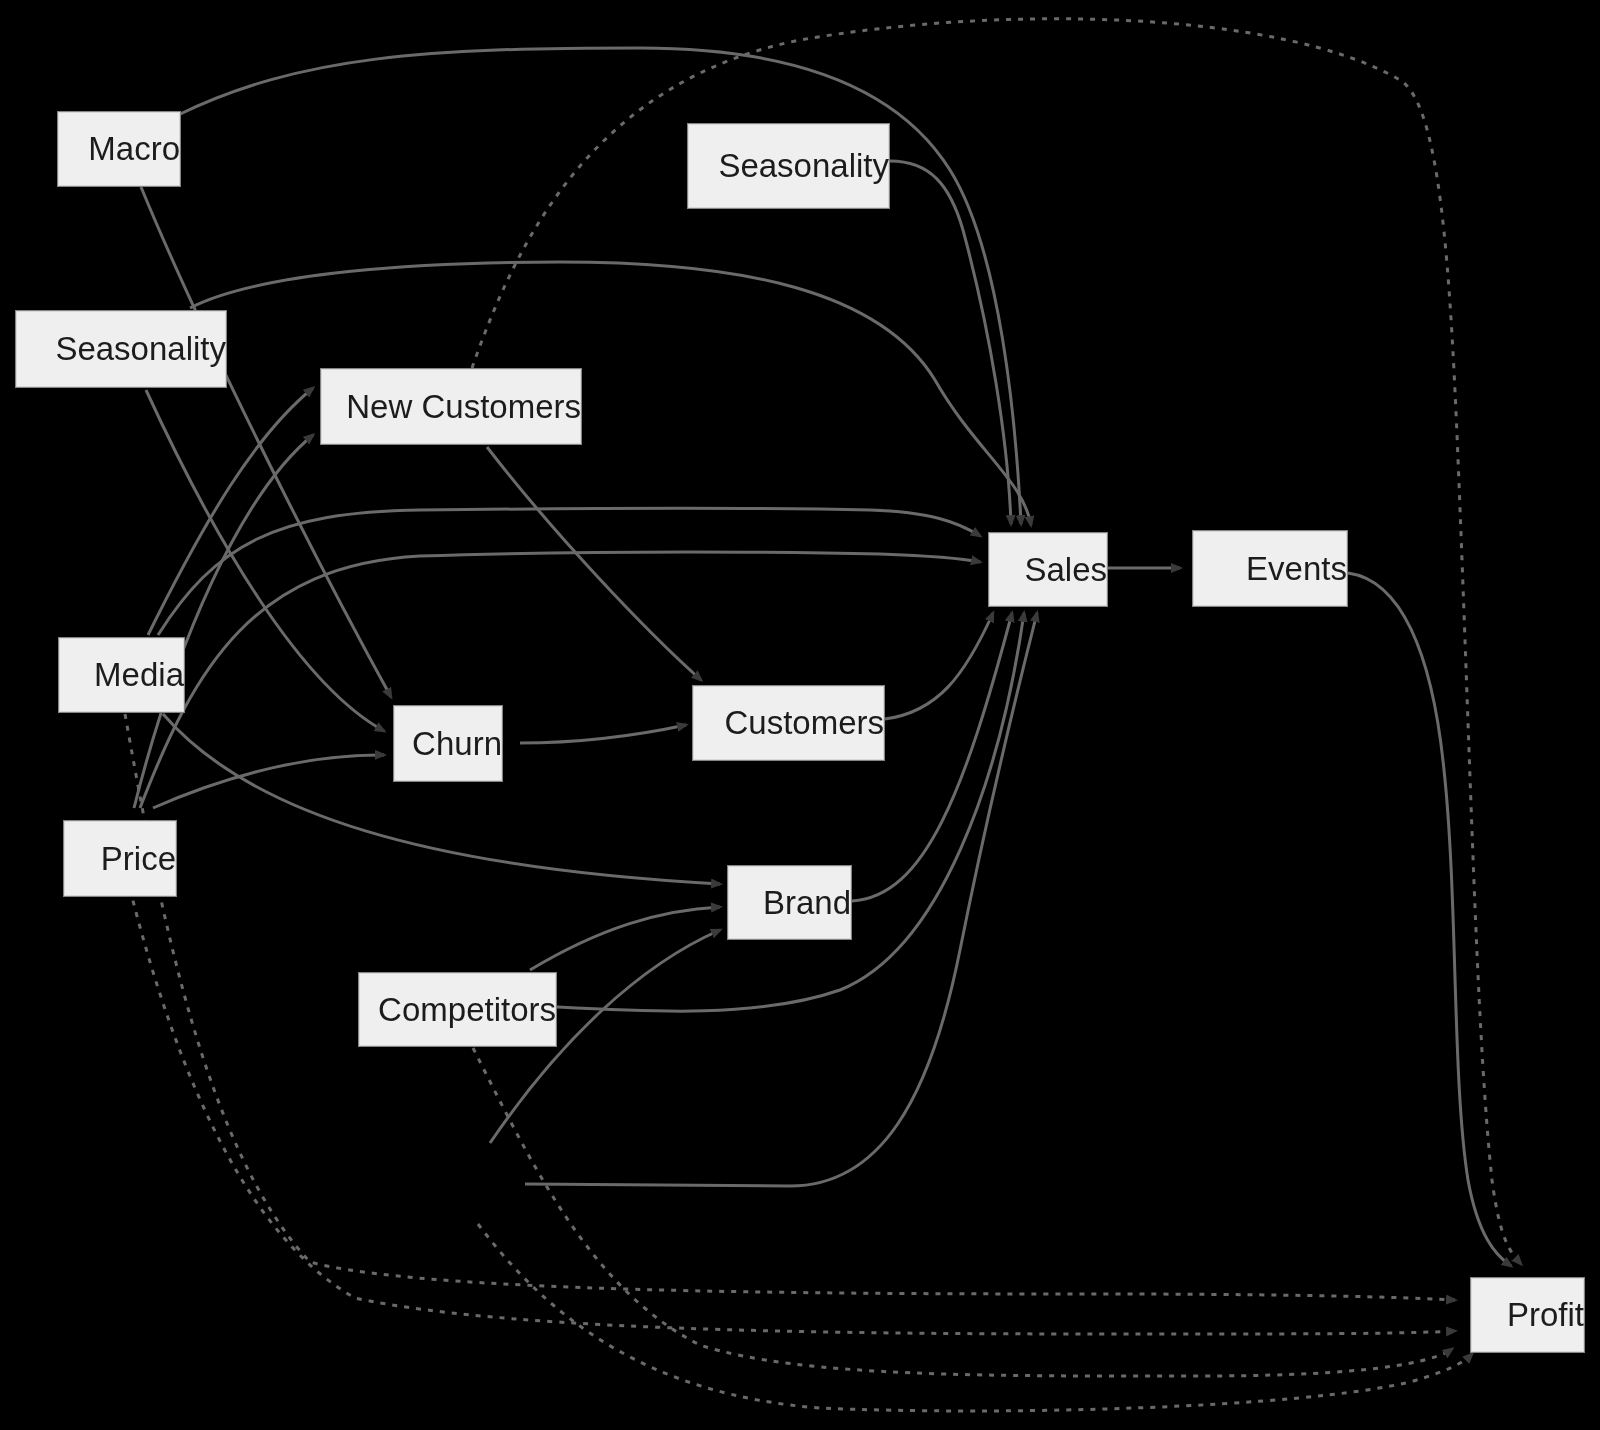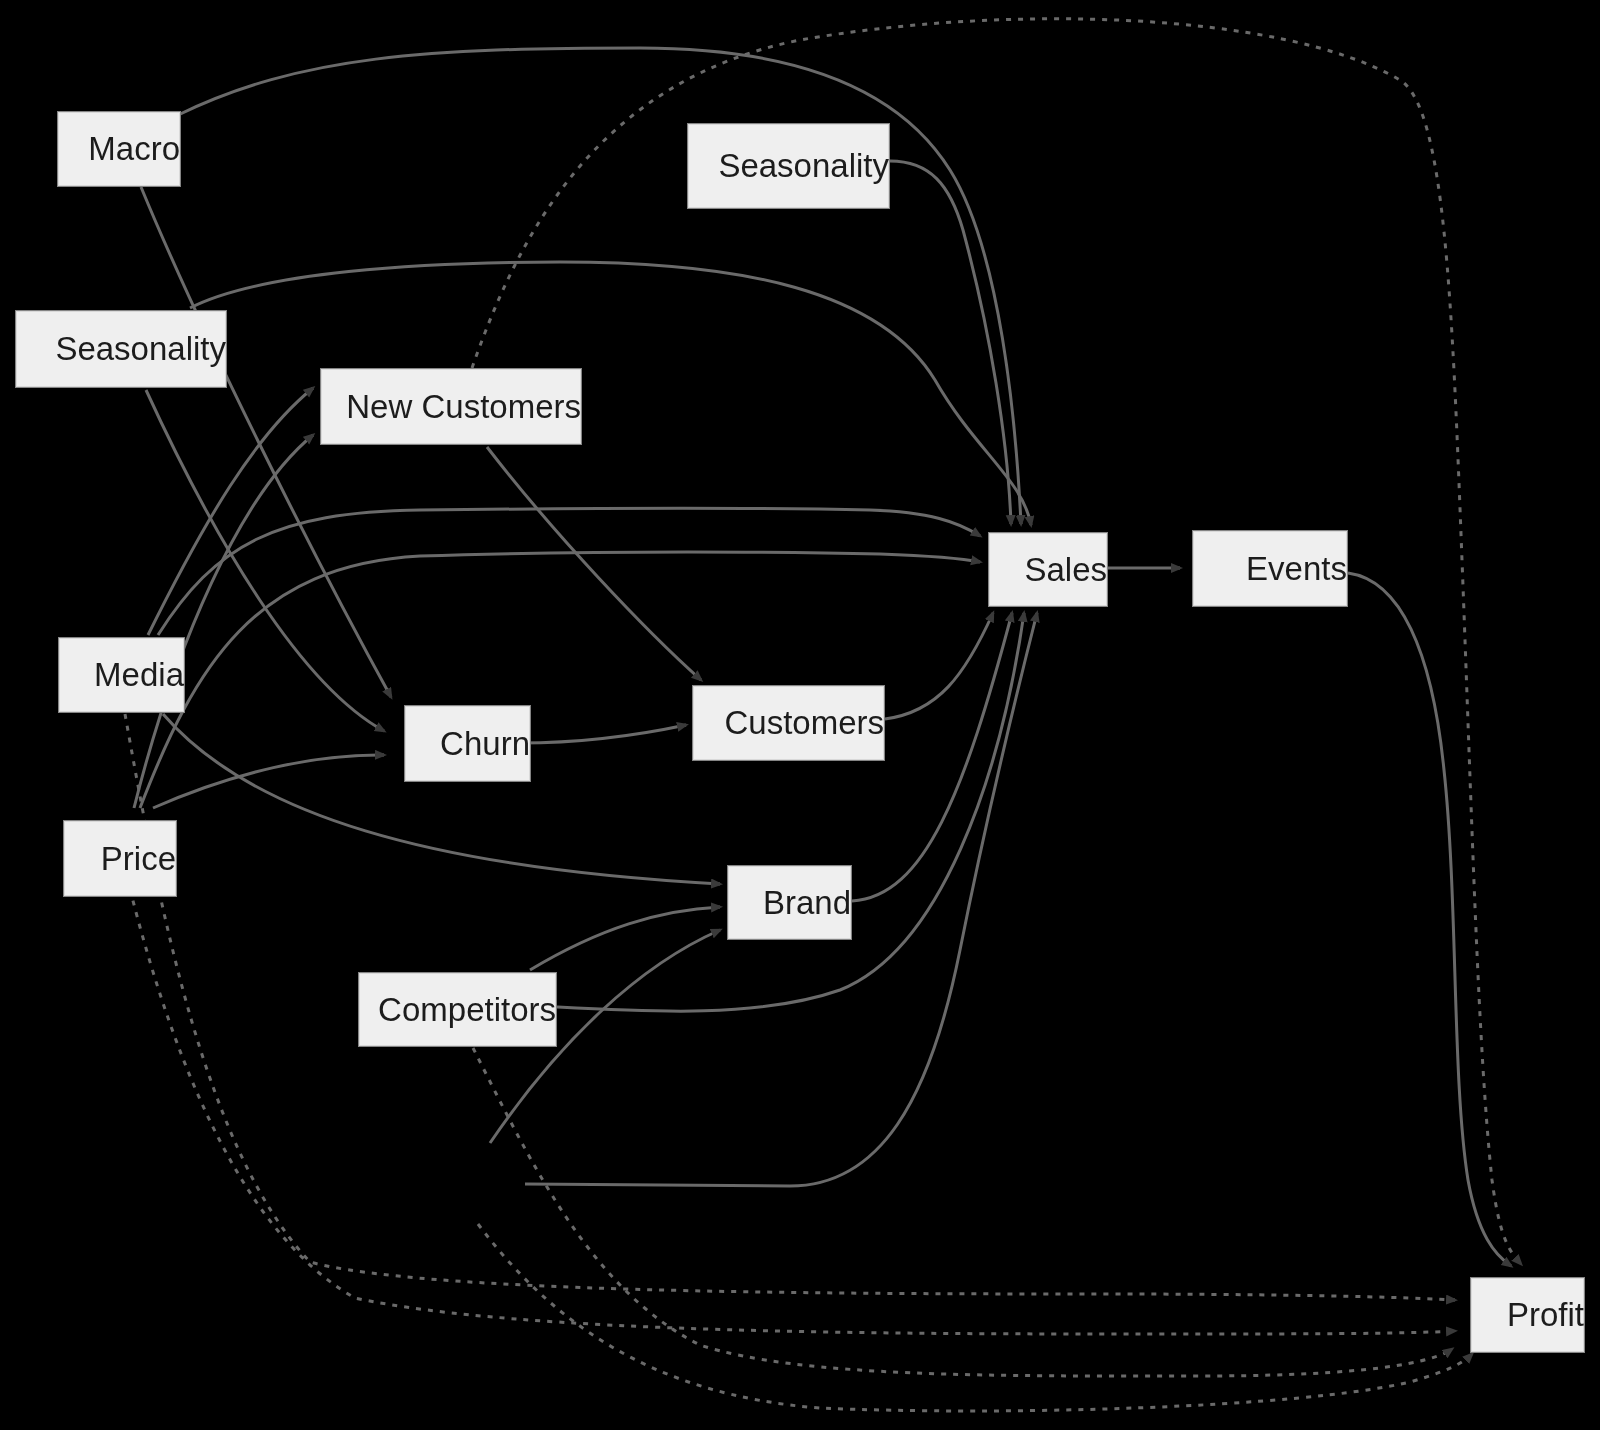--- a/index.html
+++ b/index.html
@@ -75,21 +75,21 @@
   </div>
   <div class="node" style="left:15px;top:310px;width:212px;height:78px">
     <span>Seasonality</span>
   </div>
   <div class="node" style="left:320px;top:368px;width:262px;height:77px">
     <span>New Customers</span>
   </div>
   <div class="node" style="left:58px;top:637px;width:127px;height:76px">
     <span>Media</span>
   </div>
-  <div class="node" style="left:404px;top:705px;width:127px;height:77px">
+  <div class="node" style="left:393px;top:705px;width:110px;height:77px">
     <span>Churn</span>
   </div>
   <div class="node" style="left:692px;top:685px;width:193px;height:76px">
     <span>Customers</span>
   </div>
   <div class="node" style="left:988px;top:532px;width:120px;height:75px">
     <span>Sales</span>
   </div>
   <div class="node" style="left:1192px;top:530px;width:156px;height:77px">
     <span>Events</span>

